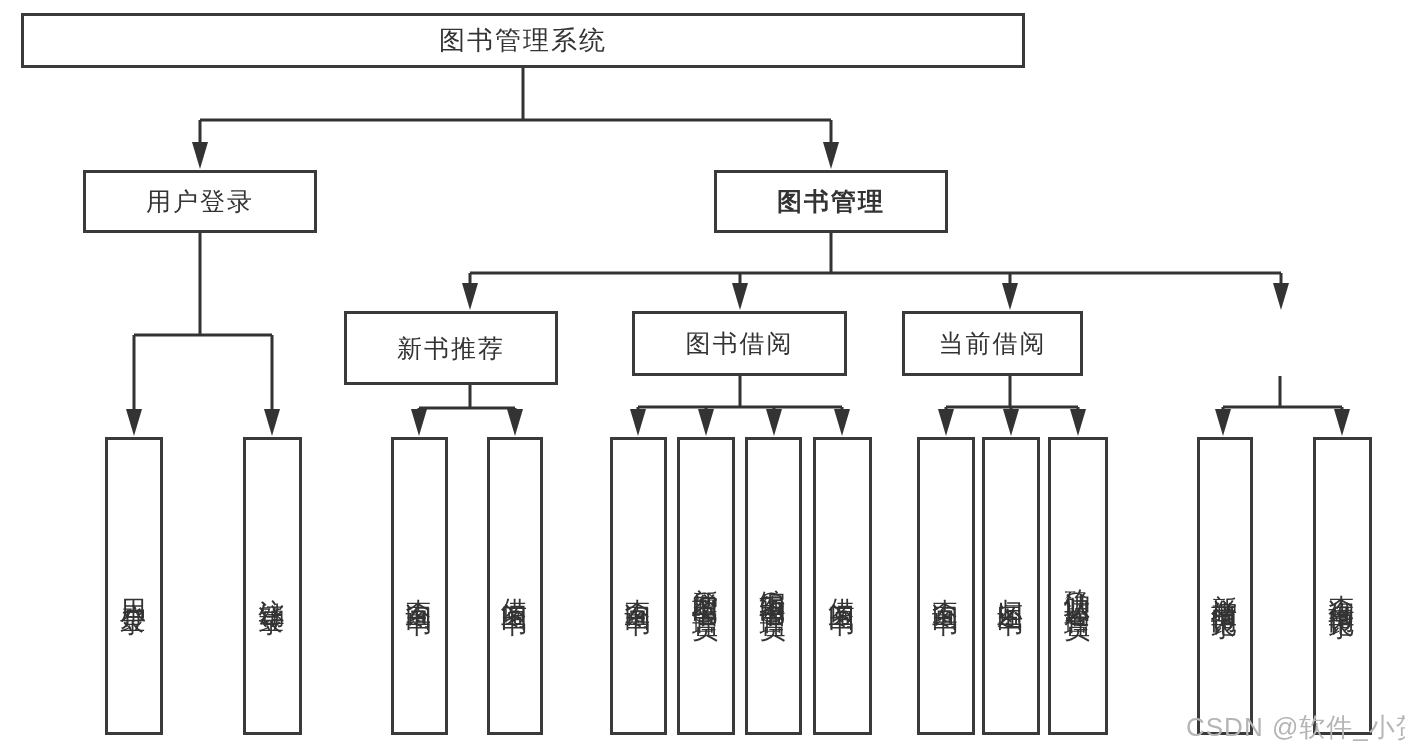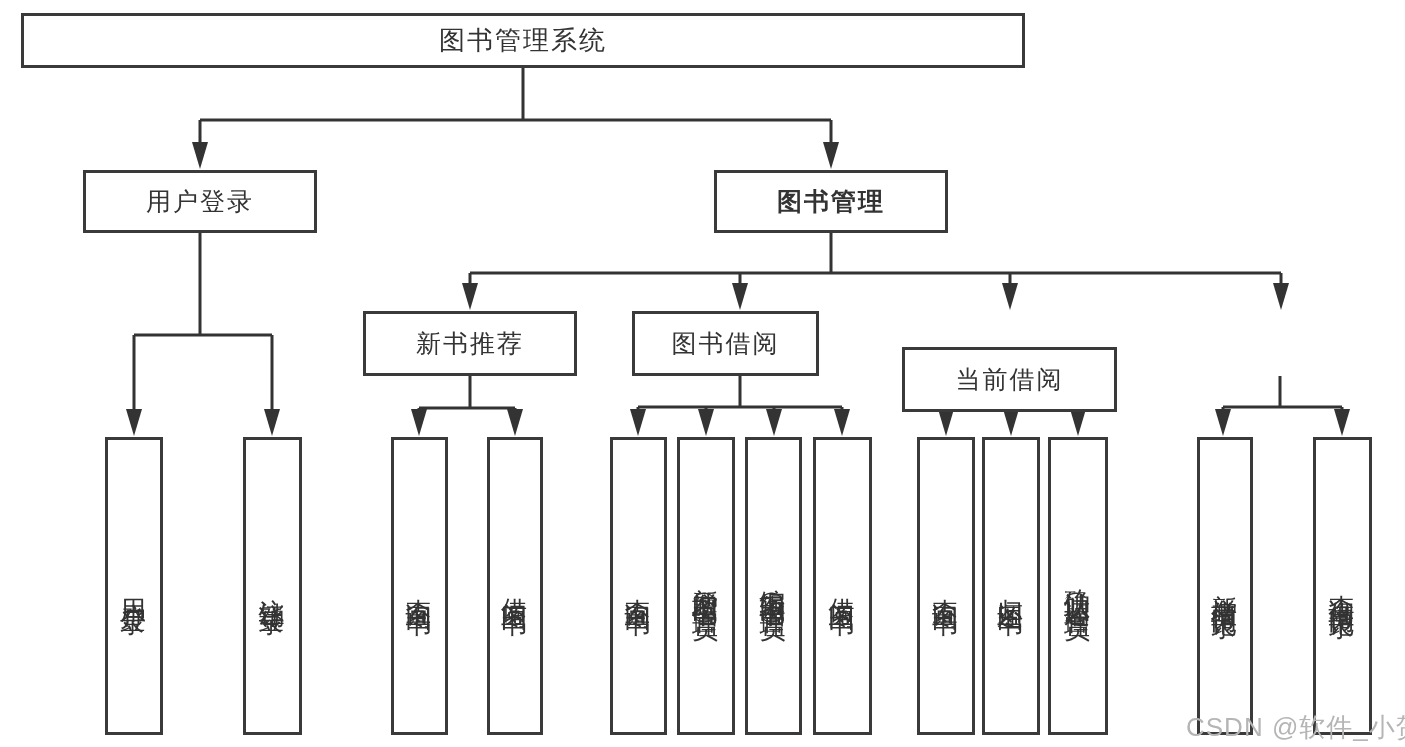--- a/index.html
+++ b/index.html
@@ -93,27 +93,27 @@
     <span>图书管理系统</span>
   </div>
 
   <div class="node hnode" style="left:83px; top:170px; width:234px; height:63px;">
     <span>用户登录</span>
   </div>
   <div class="node hnode" style="left:714px; top:170px; width:234px; height:63px;font-weight:bold;">
     <span>图书管理</span>
   </div>
 
-  <div class="node hnode" style="left:363px; top:311px; width:214px; height:65px;">
+  <div class="node hnode" style="left:344px; top:311px; width:214px; height:74px;">
     <span>新书推荐</span>
   </div>
-  <div class="node hnode" style="left:632px; top:311px; width:187px; height:65px;">
+  <div class="node hnode" style="left:632px; top:311px; width:215px; height:65px;">
     <span>图书借阅</span>
   </div>
-  <div class="node hnode" style="left:902px; top:311px; width:215px; height:65px;margin-top:36px;">
+  <div class="node hnode" style="left:902px; top:311px; width:181px; height:65px;">
     <span>当前借阅</span>
   </div>
 
   <div class="node leaf" style="left:105px; width:58px;">
     <span class="v">用户登录</span>
   </div>
   <div class="node leaf" style="left:243px; width:59px;">
     <span class="v">注销登录</span>
   </div>
   <div class="node leaf" style="left:391px; width:57px;">

